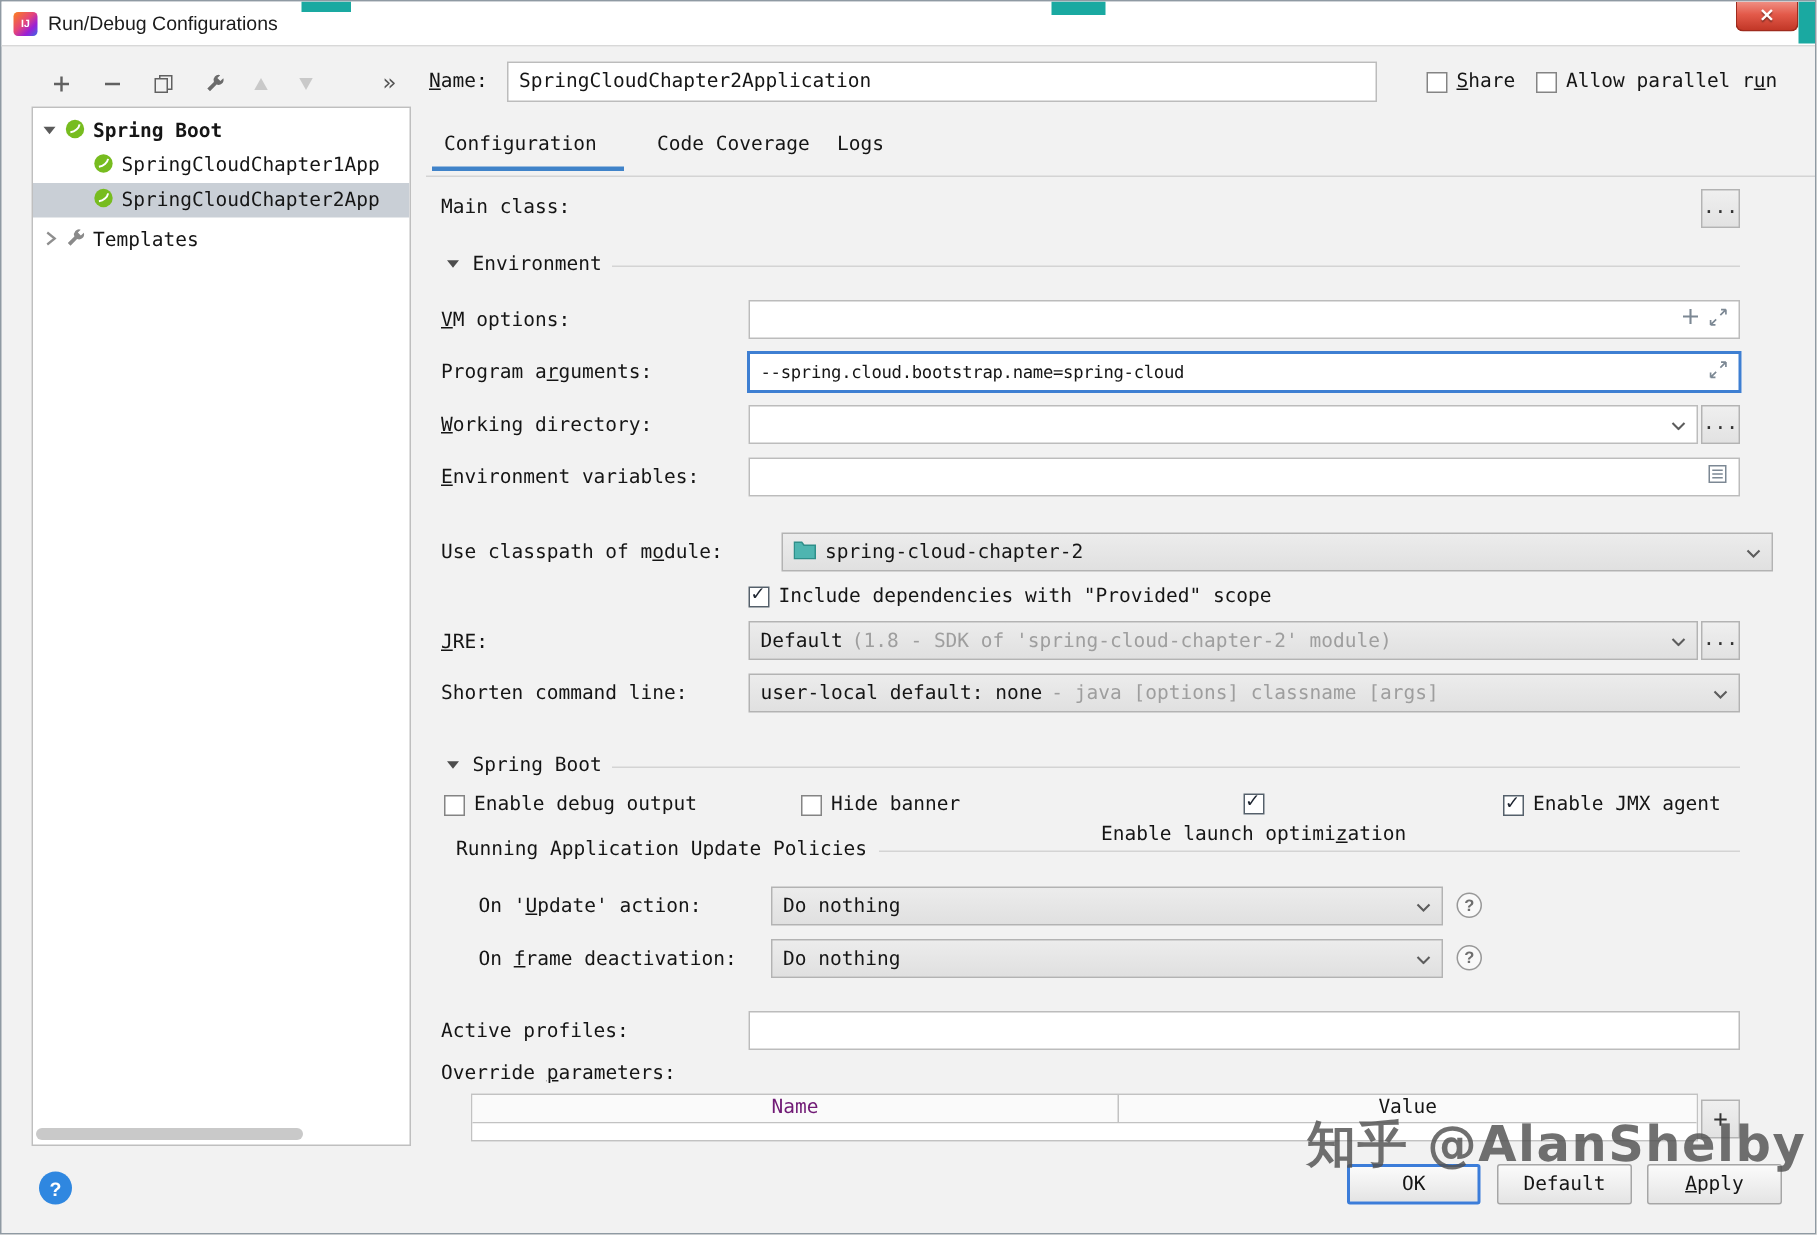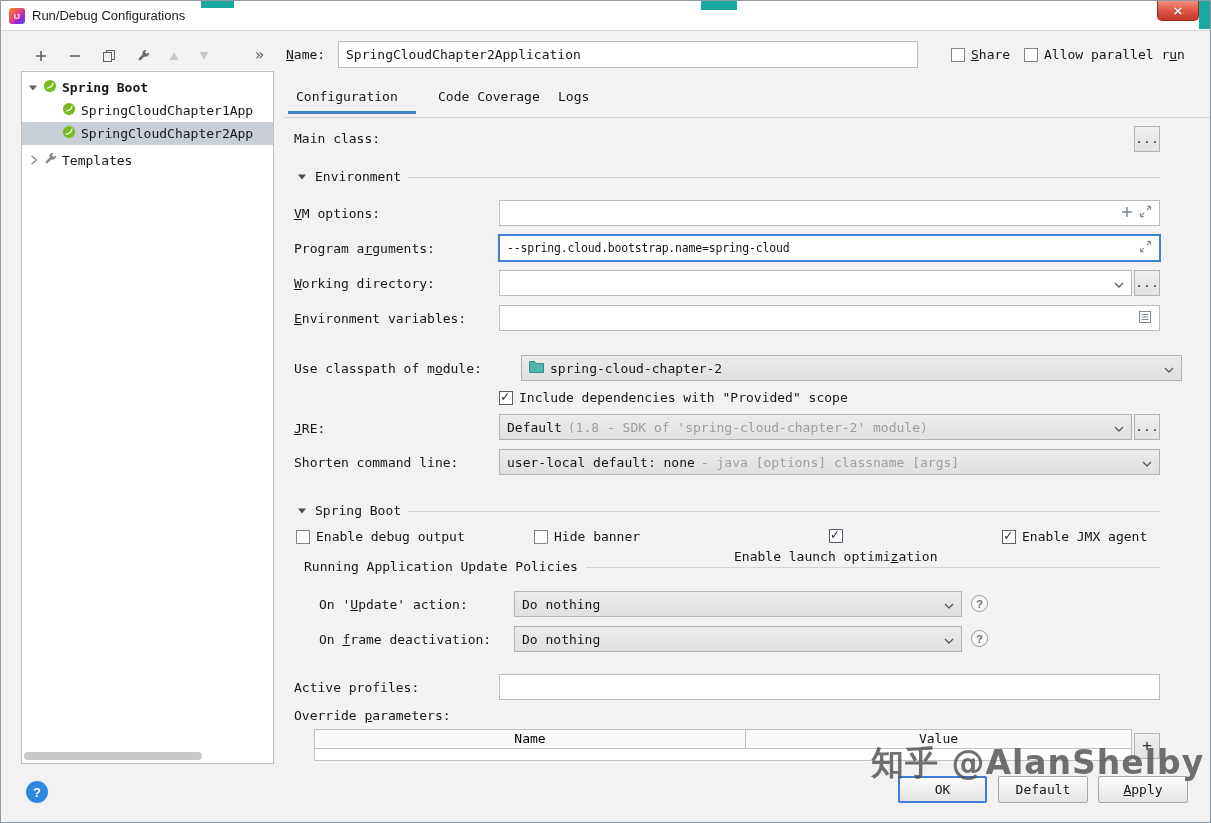--- a/index.html
+++ b/index.html
@@ -53,21 +53,21 @@
   .hc{position:absolute;width:17px;height:17px;border-radius:50%;border:1px solid #989898;background:#f9f9f9;
       color:#6f6f6f;font:bold 11px "Liberation Sans",sans-serif;display:flex;align-items:center;justify-content:center;box-sizing:border-box;}
   .bh{position:absolute;left:25px;top:780px;width:22px;height:22px;border-radius:50%;background:#2f87e0;color:#fff;
       font:bold 13px "Liberation Sans",sans-serif;display:flex;align-items:center;justify-content:center;}
   .btn{position:absolute;height:27px;box-sizing:border-box;background:linear-gradient(#fbfbfb,#e4e4e4);
        border:1px solid #a6a6a6;border-radius:2px;font-size:13px;color:#151515;
        display:flex;align-items:center;justify-content:center;}
   .btn.default{border:2px solid #3c7dd9;}
   .tbl{position:absolute;left:313px;top:728px;width:818px;box-sizing:border-box;background:#fff;border:1px solid #c2c2c2;}
   .thead{display:flex;background:#fafafa;border-bottom:1px solid #c2c2c2;}
-  .th{width:431px;text-align:center;font-size:13px;color:#000000;height:18px;line-height:18px;
+  .th{width:431px;text-align:center;font-size:13px;color:#701a75;height:18px;line-height:18px;
       border-right:1px solid #c2c2c2;box-sizing:border-box;}
   .th2{flex:1;text-align:center;font-size:13px;color:#151515;height:18px;line-height:18px;}
   .tbody{height:11px;background:#fff;}
   .wm{position:absolute;left:870px;top:740px;font-family:"DejaVu Sans",sans-serif;font-weight:bold;
       font-size:33px;color:rgba(80,80,80,0.82);z-index:30;white-space:nowrap;letter-spacing:1px;}
 </style>
 </head>
 <body>
 
 <div id="app">

